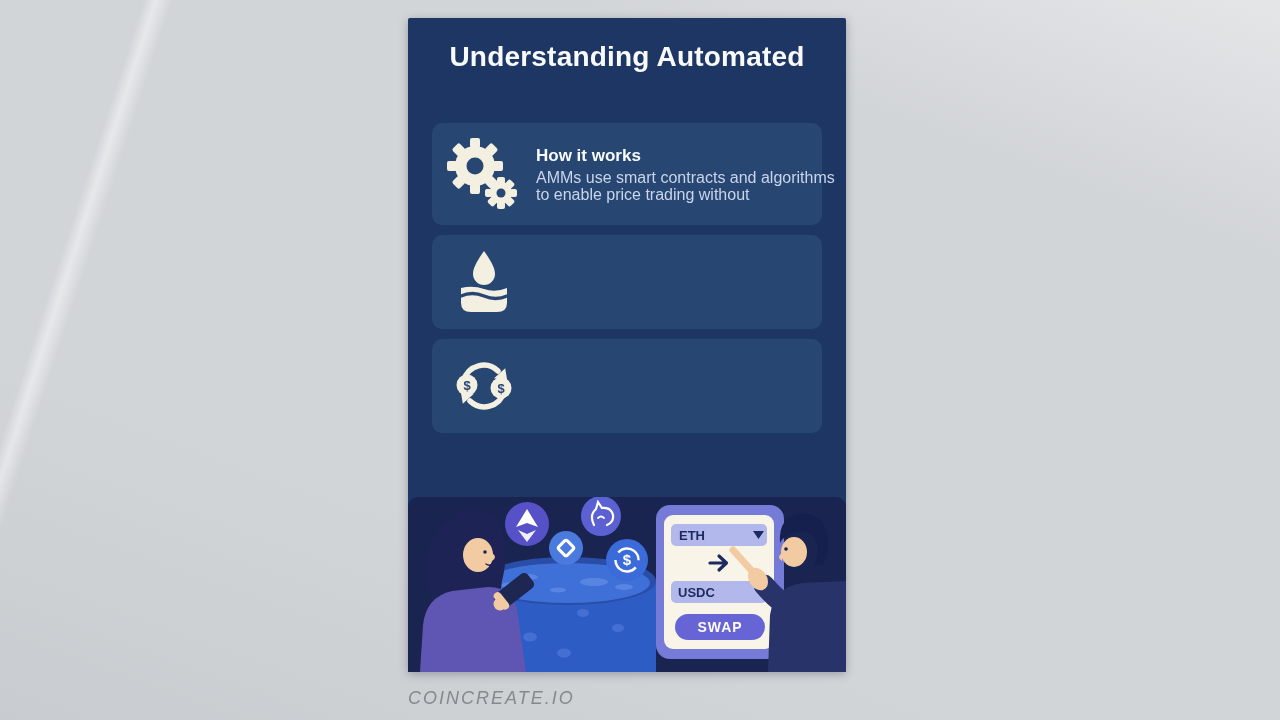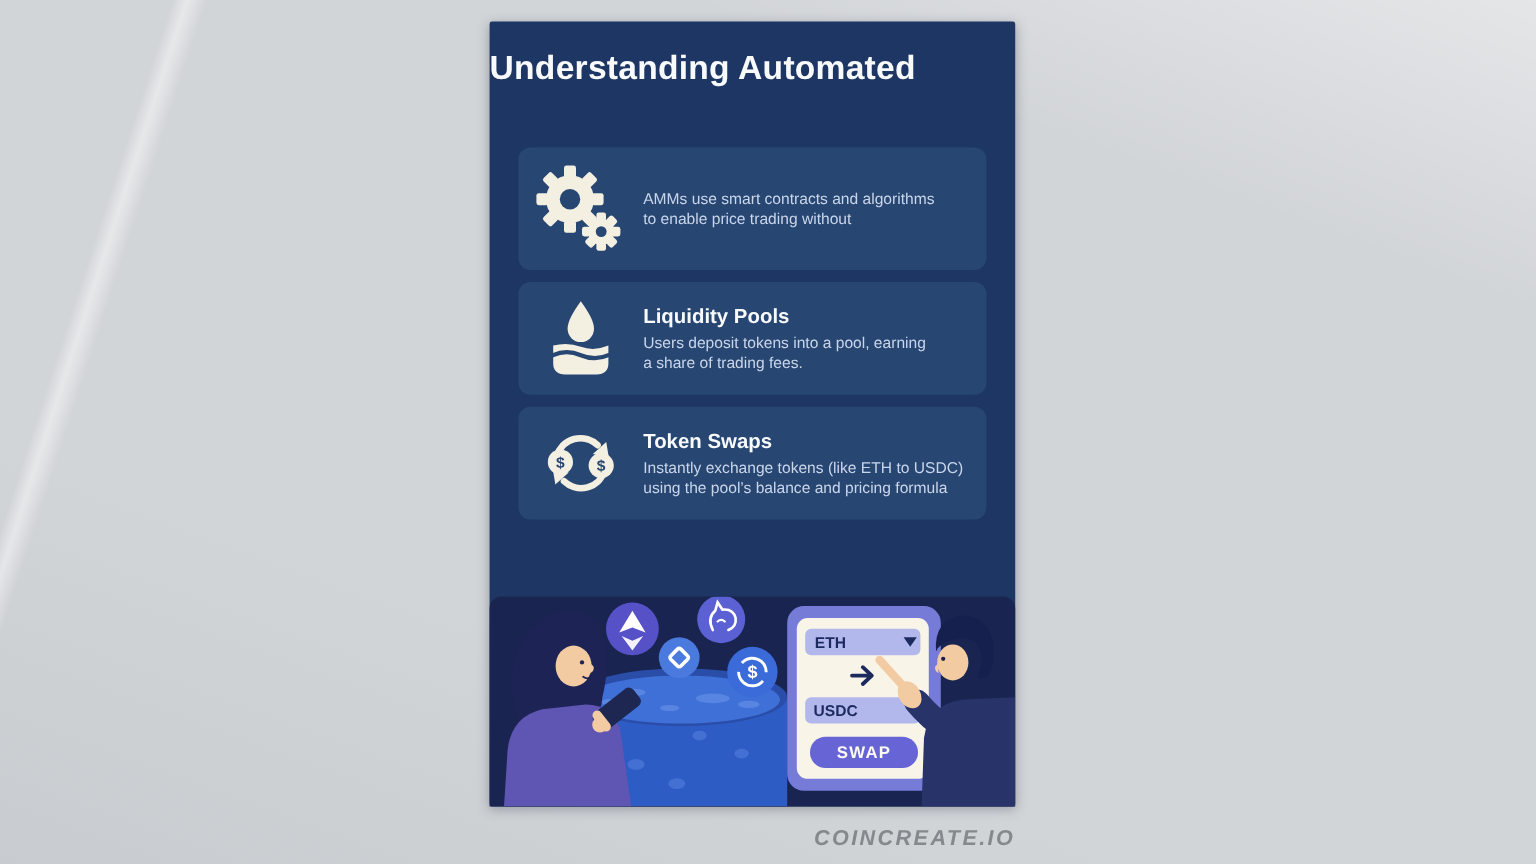--- a/index.html
+++ b/index.html
@@ -14,42 +14,42 @@
       linear-gradient(108deg, rgba(255,255,255,0) 9.5%, rgba(255,255,255,.45) 10.3%, rgba(255,255,255,0) 11.4%),
       linear-gradient(200deg, rgba(255,255,255,.4) 0%, rgba(255,255,255,0) 22%),
       linear-gradient(20deg, rgba(140,146,155,.14) 0%, rgba(255,255,255,0) 30%);
   }
   .panel{
     position:absolute;left:408px;top:18px;width:438px;height:654px;
     background:#1e3663;border-radius:2px;
     box-shadow:0 2px 10px rgba(40,50,70,.35);
   }
   .title{
-    padding-top:21px;text-align:left;color:#f8fafc;
+    padding-top:21px;text-align:center;color:#f8fafc;
     font-size:28px;line-height:35px;font-weight:700;letter-spacing:.2px;
     white-space:nowrap;
   }
   .cards{position:absolute;top:105px;left:24px;right:24px;}
   .card{
     display:flex;align-items:center;background:#274672;border-radius:10px;
     margin-bottom:10px;padding:11px 8px 11px 0;
   }
   .icon-col{width:104px;flex-shrink:0;display:flex;justify-content:center;align-items:center;}
   .card-text{flex:1;min-width:0;}
   .card-heading{font-size:17px;line-height:21px;font-weight:700;color:#f8fafc;margin-bottom:3px;}
-  .card-line{font-size:13px;line-height:17.3px;color:#c9d5ea;white-space:nowrap;}
+  .card-line{font-size:16px;line-height:17.3px;color:#c9d5ea;white-space:nowrap;}
   .illustration{
     position:absolute;left:0;top:479px;width:438px;height:175px;
     background:#192450;border-radius:10px 10px 0 0;overflow:hidden;
   }
   .illustration svg{display:block;}
   svg text{font-family:"Liberation Sans", sans-serif;}
   .watermark{
-    position:absolute;left:408px;width:438px;top:688px;text-align:right;
-    color:#85898e;font-size:18px;font-style:italic;letter-spacing:2px;font-weight:700;
+    position:absolute;left:408px;width:438px;top:688px;text-align:left;
+    color:#85898e;font-size:18px;font-style:italic;letter-spacing:2px;font-weight:400;
   }
 </style>
 </head>
 <body>
 
 <div class="page-bg"></div>
 
 <div class="panel">
 
   <div class="title">
@@ -81,58 +81,49 @@
             <rect x="-4" y="-16" width="8" height="7" rx="2" transform="rotate(180)"></rect>
             <rect x="-4" y="-16" width="8" height="7" rx="2" transform="rotate(225)"></rect>
             <rect x="-4" y="-16" width="8" height="7" rx="2" transform="rotate(270)"></rect>
             <rect x="-4" y="-16" width="8" height="7" rx="2" transform="rotate(315)"></rect>
             <circle r="11"></circle>
             <circle r="4.5" fill="#274672"></circle>
           </g>
         </svg>
       </div>
       <div class="card-text">
+        <div class="card-heading">How it works</div>
         <div class="card-line">AMMs use smart contracts and algorithms</div>
         <div class="card-line">to enable price trading without</div>
       </div>
     </div>
 
     <div class="card">
       <div class="icon-col">
         <svg width="72" height="72" viewBox="-36 -36 72 72">
           <path d="M0 -31 C 7 -21 11 -14 11 -8 A 11 11 0 0 1 -11 -8 C -11 -14 -7 -21 0 -31 Z" fill="#f3efe1"></path>
           <path d="M-23 6 L-23 21 Q-23 30 -13 30 L13 30 Q23 30 23 21 L23 6 Q11 11 0 7 Q-11 3 -23 6 Z" fill="#f3efe1"></path>
           <path d="M-23 14 Q-12 9 0 14 T 23 14" fill="none" stroke="#274672" stroke-width="3.5" stroke-linecap="round"></path>
         </svg>
-      </div>
-      <div class="card-text">
-        <div class="card-heading">Liquidity Pools</div>
-        <div class="card-line">Users deposit tokens into a pool, earning</div>
-        <div class="card-line">a share of trading fees.</div>
       </div>
     </div>
 
     <div class="card">
       <div class="icon-col">
         <svg width="72" height="72" viewBox="-36 -36 72 72">
           <path d="M -20 -6 A 20.5 20.5 0 0 1 14 -15" fill="none" stroke="#f3efe1" stroke-width="5.5" stroke-linecap="round"></path>
           <polygon points="0,-7 11,0 0,8" fill="#f3efe1" transform="translate(16,-13) rotate(48)"></polygon>
           <path d="M 20 6 A 20.5 20.5 0 0 1 -14 15" fill="none" stroke="#f3efe1" stroke-width="5.5" stroke-linecap="round"></path>
           <polygon points="0,-7 11,0 0,8" fill="#f3efe1" transform="translate(-16,13) rotate(228)"></polygon>
           <circle cx="-17" cy="-1" r="10.5" fill="#f3efe1"></circle>
           <circle cx="17" cy="2" r="10.5" fill="#f3efe1"></circle>
           <text x="-17" y="3.6" font-size="13" font-weight="700" fill="#274672" text-anchor="middle">$</text>
           <text x="17" y="6.6" font-size="13" font-weight="700" fill="#274672" text-anchor="middle">$</text>
         </svg>
       </div>
-      <div class="card-text">
-        <div class="card-heading">Token Swaps</div>
-        <div class="card-line">Instantly exchange tokens (like ETH to USDC)</div>
-        <div class="card-line">using the pool’s balance and pricing formula</div>
-      </div>
     </div>
 
   </div>
 
   <div class="illustration">
     <svg width="438" height="175" viewBox="0 0 438 175">
 
       <g>
         <rect x="72" y="84" width="176" height="91" fill="#2e5cc5"></rect>
         <ellipse cx="160" cy="84" rx="88" ry="24" fill="#2a4da8"></ellipse>

